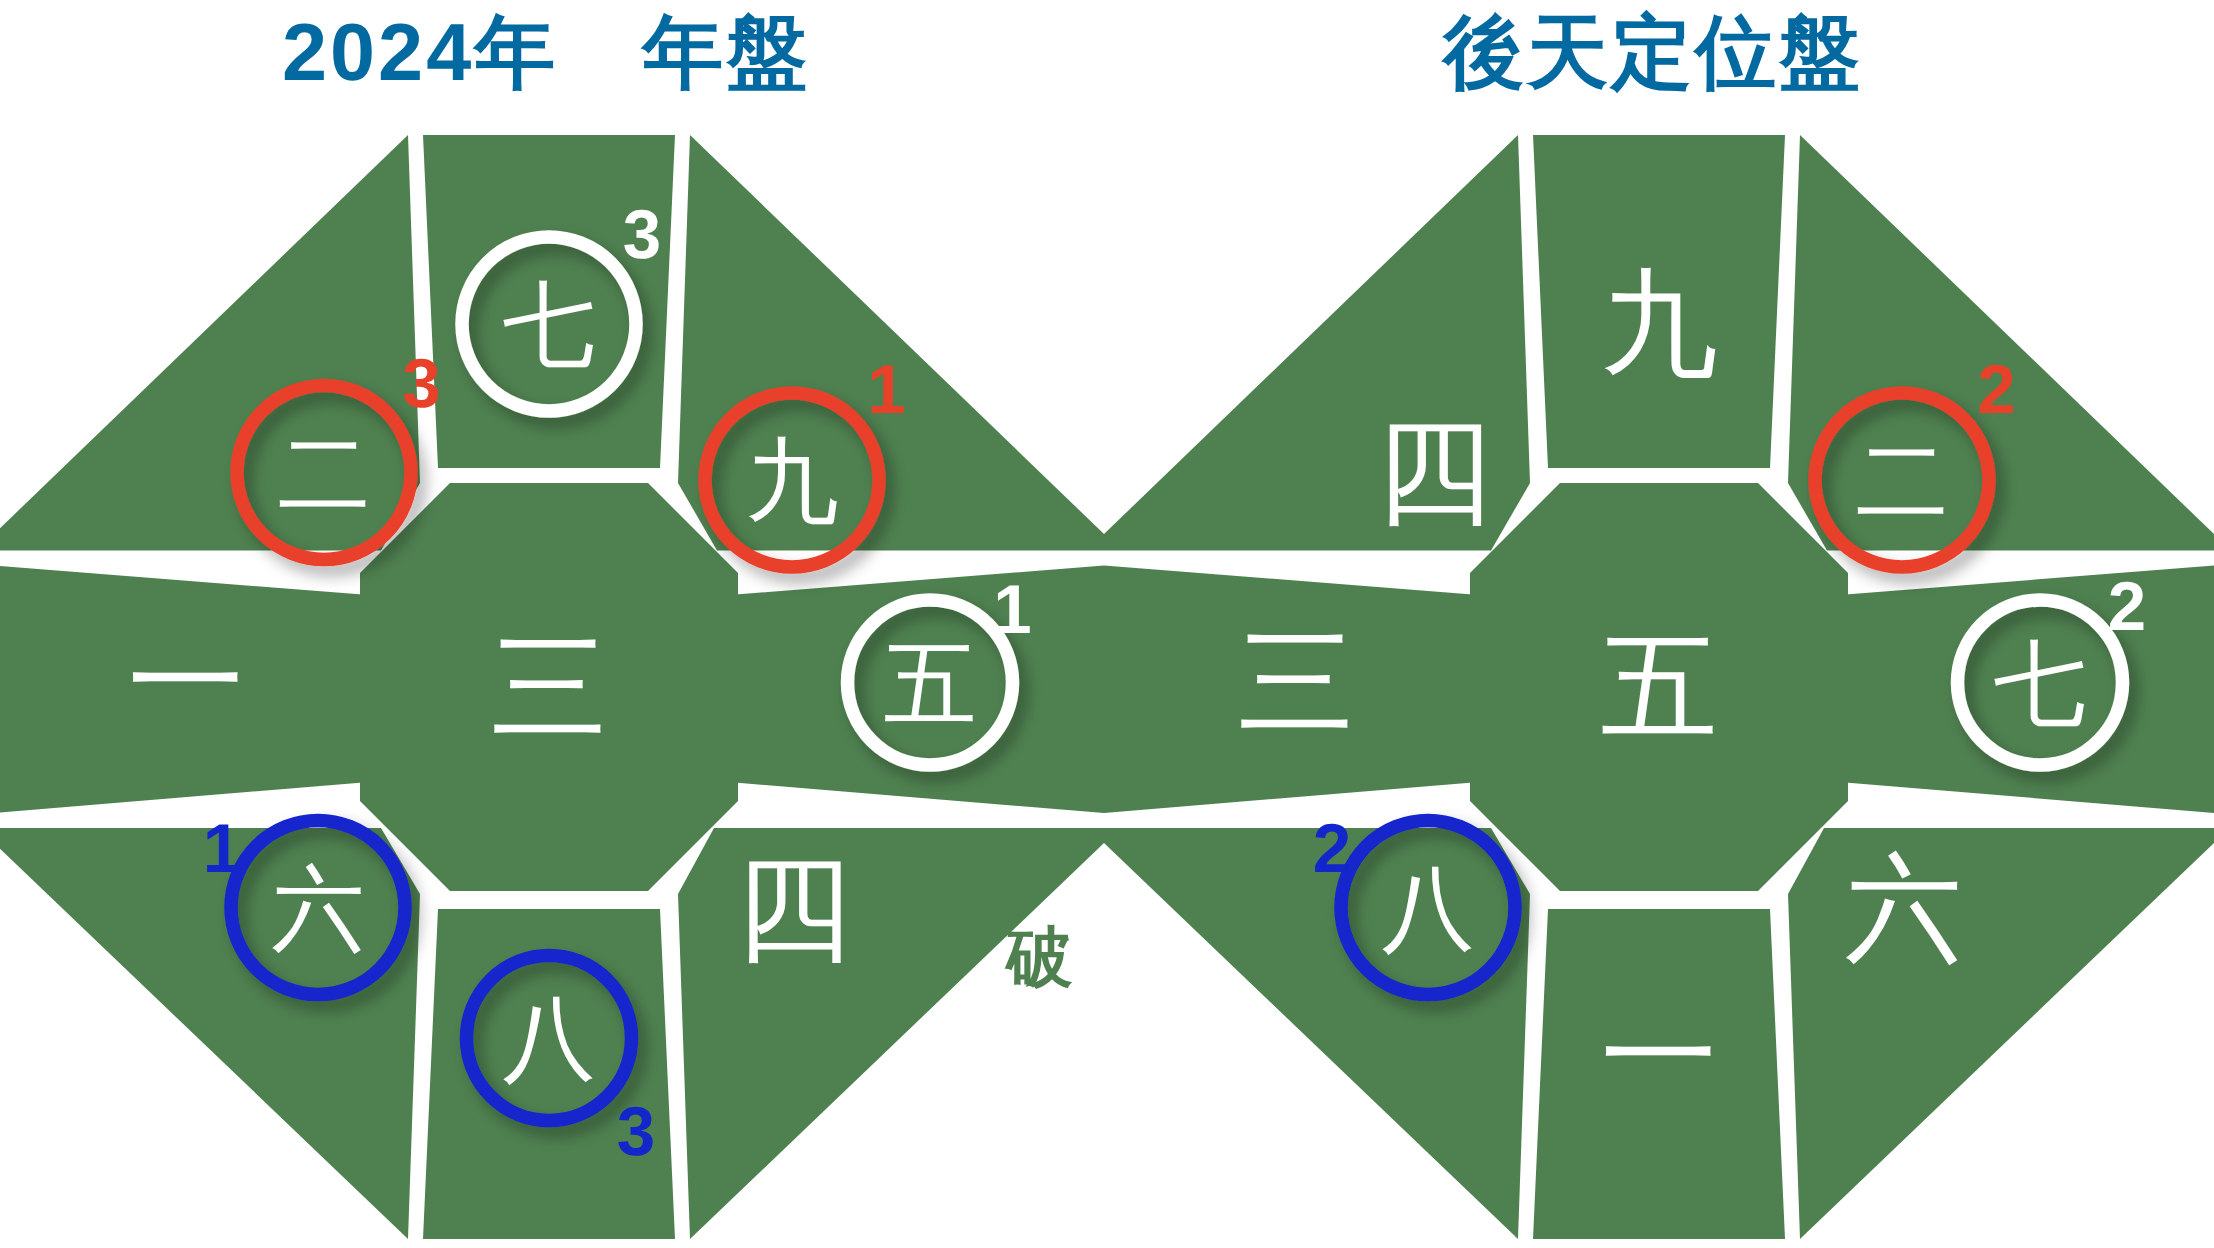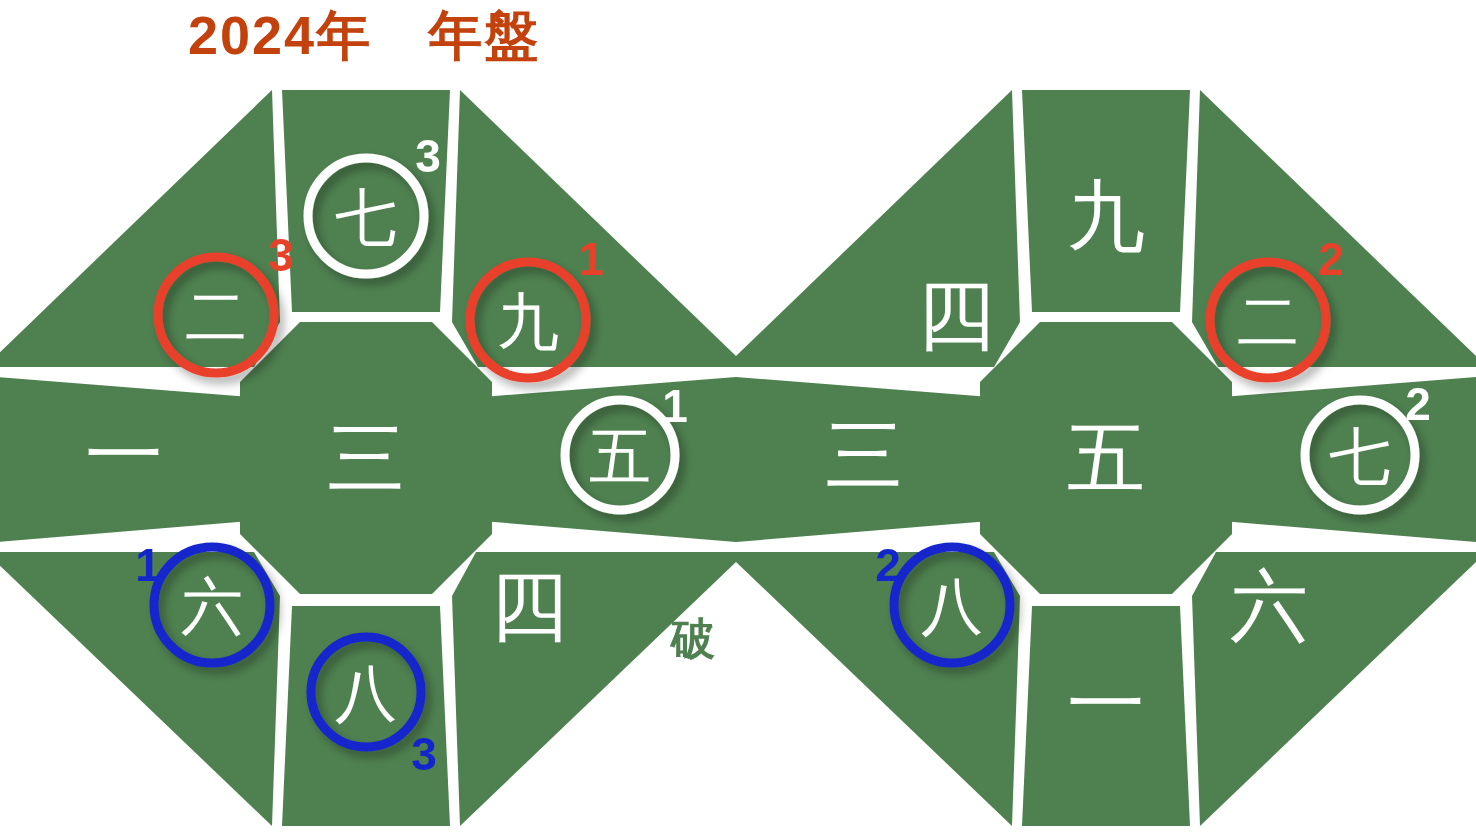--- a/index.html
+++ b/index.html
@@ -9,21 +9,21 @@
     font-family:"Liberation Sans","DejaVu Sans",sans-serif;
   }
   .stage{position:absolute;left:0;top:0;width:1476px;height:832px;}
 
   .board-title{
     position:absolute;
     font-family:"Liberation Sans","DejaVu Sans",sans-serif;
     font-weight:bold;
     font-size:54px;
     letter-spacing:2px;
-    color:#c2410c;
+    color:#0369a1;
     white-space:pre;
     line-height:1;
   }
   #title-left{left:188px;top:8px;}
   #title-right{left:962px;top:8px;}
 
   .panel{position:absolute;top:84px;width:740px;height:748px;}
   #panel-left{left:0px;}
   #panel-right{left:740px;}
   .panel svg{display:block;width:100%;height:100%;overflow:visible;}
@@ -63,20 +63,21 @@
   }
   #break-left{left:671px;top:617px;}
 </style>
 </head>
 <body>
 
 <div class="stage">
 
   <div class="board-title" id="title-left">2024年　年盤</div>
 
+  <div class="board-title" id="title-right">後天定位盤</div>
 
   <div class="panel" id="panel-left">
     <svg viewBox="0 0 740 748" preserveAspectRatio="none">
       <defs>
         <filter id="sh-l" x="-40%" y="-40%" width="200%" height="200%">
           <feDropShadow dx="5" dy="6" stdDeviation="5" flood-color="#000000" flood-opacity="0.33"></feDropShadow>
         </filter>
       </defs>
 
       <g fill="#4f8150">

